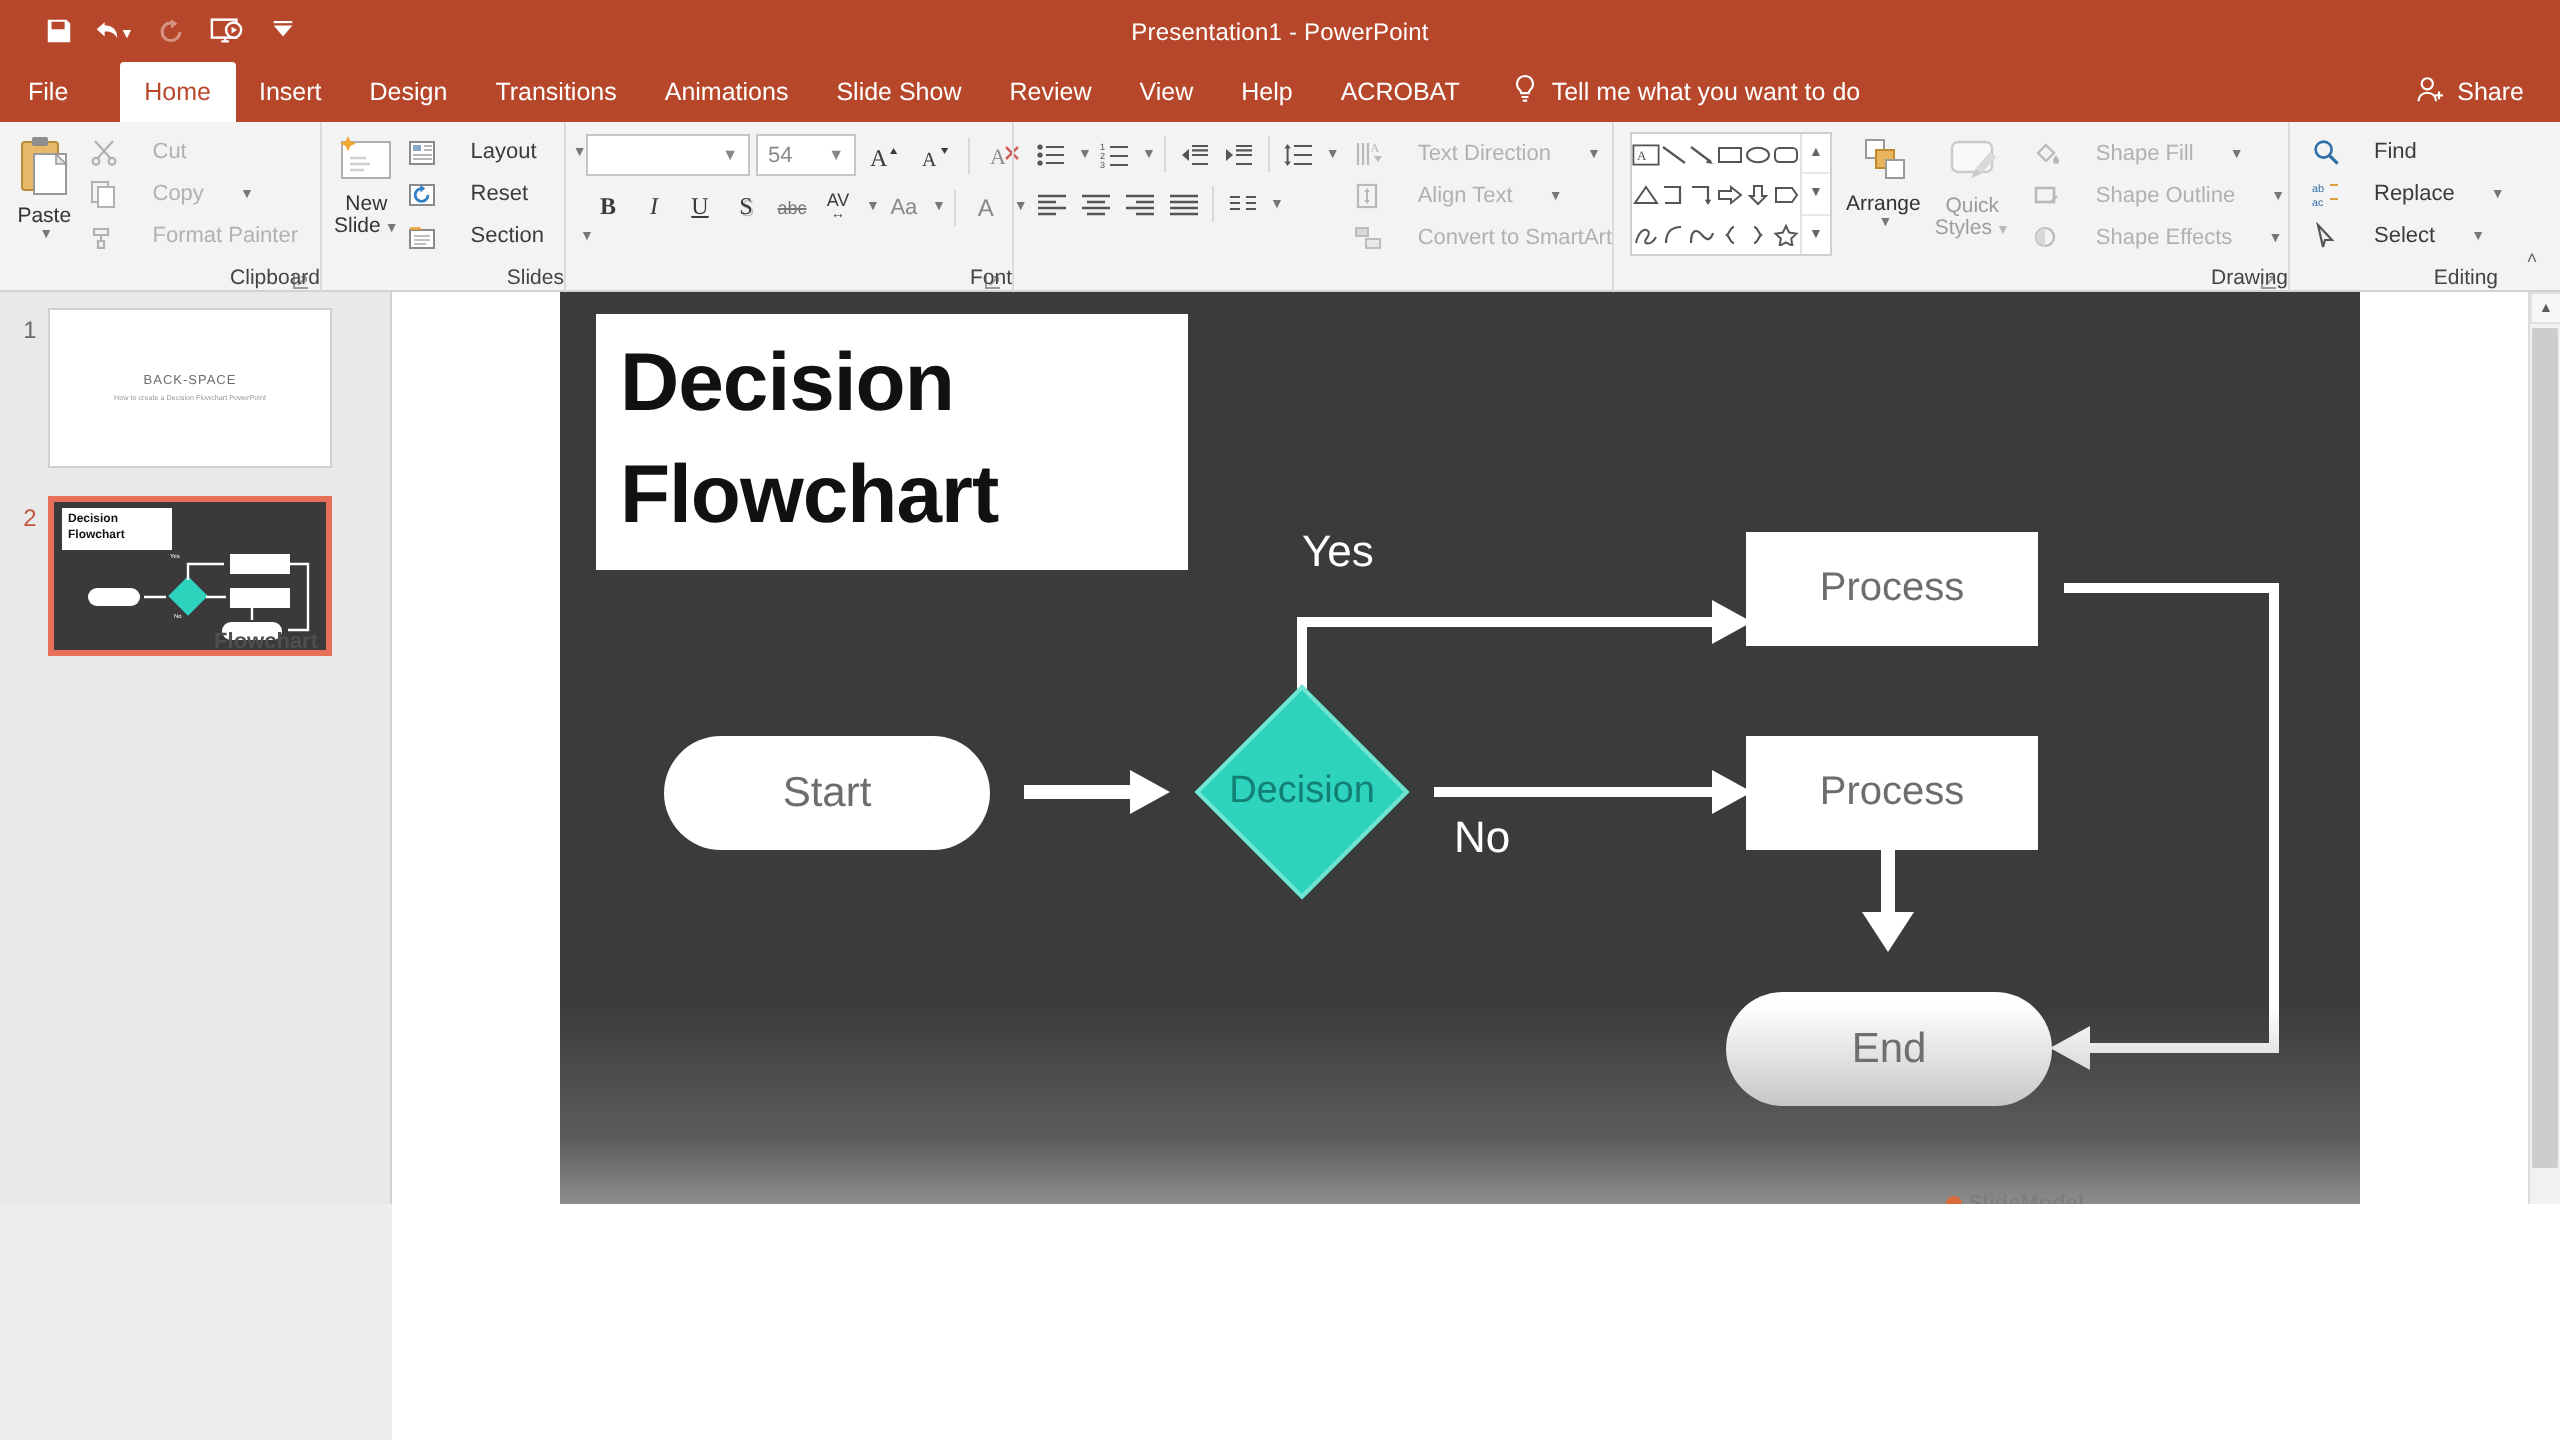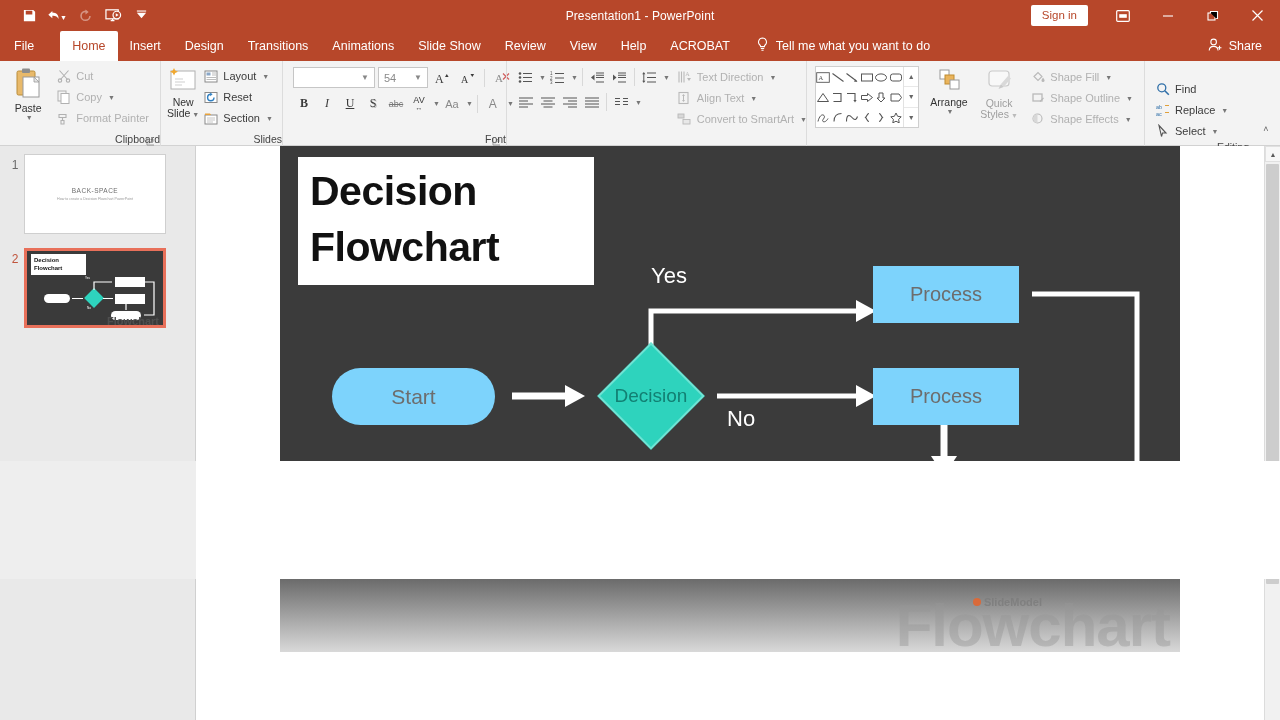--- a/index.html
+++ b/index.html
@@ -2,21 +2,21 @@
 <html><head>
 <meta charset="utf-8">
 <style>
   * { box-sizing: border-box; margin: 0; padding: 0; }
   html, body {
     width: 1280px; height: 720px;
     overflow: hidden;
     font-family: "Liberation Sans", sans-serif;
     background: #ffffff;
   }
-  #app { position: relative; width: 1280px; height: 579px; }
+  #app { position: relative; width: 1280px; height: 720px; }
 
   
   .titlebar {
     position: absolute; left: 0; top: 0; width: 1280px; height: 31px;
     background: #b7472a;
     display: flex; align-items: center;
   }
   .qat { display: flex; align-items: center; gap: 2px; padding-left: 16px; }
   .qat-btn {
     width: 26px; height: 24px;
@@ -87,21 +87,21 @@
     position: absolute; right: 5px; bottom: 1px; width: 9px; height: 9px;
     opacity: .55;
   }
   .big-btn {
     display: flex; flex-direction: column; align-items: center; justify-content: flex-start;
     width: 52px; font-size: 10.5px; color: #333; cursor: pointer; padding-top: 2px;
   }
   .big-btn .lbl { margin-top: 2px; text-align: center; line-height: 11px; }
   .small-col { display: flex; flex-direction: column; gap: 1px; padding-top: 1px; }
   .small-btn {
-    display: flex; align-items: center; gap: 4px;
+    display: flex; align-items: center; gap: 16px;
     font-size: 11px; color: #3b3b3b; padding: 1px 5px 1px 2px;
     cursor: pointer; white-space: nowrap; height: 20px;
   }
   .small-btn.dim { color: #b1b1b1; }
   .small-btn .ic { width: 16px; height: 16px; display:flex; align-items:center; justify-content:center; flex:0 0 16px;}
   .caret { font-size: 7px; color:#777; margin-left: 2px; }
 
   
   .font-row1 { display: flex; align-items: center; gap: 3px; }
   .font-row2 { display: flex; align-items: center; gap: 1px; margin-top: 5px; }
@@ -180,21 +180,21 @@
   }
   .slide-titlebox {
     position: absolute; left: 18px; top: 11px; width: 296px; height: 128px;
     background: #ffffff; color: #111;
     font-size: 41px; font-weight: bold; line-height: 56px;
     padding: 6px 0 0 12px; letter-spacing: -.5px;
   }
 
   .node {
     position: absolute; display: flex; align-items: center; justify-content: center;
-    color: #6d6d6d; background: #7dd3fc;
+    color: #6d6d6d; background: #ffffff;
   }
   .node.pill { border-radius: 40px; font-size: 21px; }
   .node.rect { font-size: 20px; }
   .diamond {
     position: absolute; background: #2ed3bd; border: 2px solid #6fe3d4;
     transform: rotate(45deg);
   }
   .diamond-lbl {
     position: absolute; display:flex; align-items:center; justify-content:center;
     color: #128073; font-size: 19px;
@@ -278,45 +278,20 @@
       <div class="qat-btn">
         <svg width="13" height="13" viewBox="0 0 14 14">
             <path fill="#fff" d="M2 4h10l-5 6z"></path>
             <path stroke="#fff" stroke-width="1.2" d="M2 2.2h10"></path>
           </svg>
       </div>
     </div>
 
     <div class="win-title">Presentation1  -  PowerPoint</div>
 
-    <div class="title-right">
-      <button class="signin">Sign in</button>
-      <div class="wbtn">
-        <svg width="14" height="12" viewBox="0 0 14 12">
-            <rect x=".7" y=".7" width="12.6" height="10.6" rx="1" fill="none" stroke="#fff" stroke-width="1.2"></rect>
-            <rect x="3.2" y="4.2" width="7.6" height="3.6" fill="#fff"></rect>
-          </svg>
-      </div>
-      <div class="wbtn">
-        <svg width="12" height="12" viewBox="0 0 12 12">
-            <path stroke="#fff" stroke-width="1.1" d="M1 6h10"></path>
-          </svg>
-      </div>
-      <div class="wbtn">
-        <svg width="12" height="12" viewBox="0 0 12 12">
-            <rect x="1" y="3" width="7" height="7" fill="none" stroke="#fff" stroke-width="1.1"></rect>
-            <path stroke="#fff" stroke-width="1.1" d="M3.5 3V1.5h7V8.5H9.2"></path>
-          </svg>
-      </div>
-      <div class="wbtn close">
-        <svg width="13" height="13" viewBox="0 0 13 13">
-            <path stroke="#fff" stroke-width="1.2" d="M1.5 1.5l10 10M11.5 1.5l-10 10"></path>
-          </svg>
-      </div>
-    </div>
   </div>
 
   <div class="tabstrip">
     <div class="tab file">File</div>
     <div class="tab active">Home</div>
     <div class="tab">Insert</div>
     <div class="tab">Design</div>
     <div class="tab">Transitions</div>
     <div class="tab">Animations</div>
     <div class="tab">Slide Show</div>
@@ -796,24 +771,33 @@
               <svg width="15" height="14" viewBox="0 0 15 14">
                   <circle cx="6.5" cy="6.5" r="4.5" fill="none" stroke="#b9b9b9" stroke-width="1.1"></circle>
                   <path fill="#d8d8d8" d="M6.5 2a4.5 4.5 0 0 0 0 9z"></path>
                 </svg>
             </span>
             <span>Shape Effects</span>
             <span class="caret">▼</span>
           </div>
         </div>
       </div>
+      <div class="rg-label">
+        <span>Drawing</span>
+        <span class="rg-launcher">
+          <svg width="9" height="9" viewBox="0 0 9 9">
+              <path fill="none" stroke="#555" stroke-width="1" d="M1 1v7h7"></path>
+              <path fill="none" stroke="#555" stroke-width="1" d="M3 6.5L7 2.5M7 2.5H4.6M7 2.5v2.4"></path>
+            </svg>
+        </span>
+      </div>
     </div>
 
     <div class="rgroup" style="width:105px">
-      <div class="rg-body" style="padding-top:17px;padding-left:8px">
+      <div class="rg-body" style="padding-top:4px;padding-left:8px">
         <div class="small-col">
           <div class="small-btn">
             <span class="ic">
               <svg width="14" height="14" viewBox="0 0 14 14">
                   <circle cx="5.8" cy="5.8" r="4" fill="none" stroke="#2f6fa8" stroke-width="1.3"></circle>
                   <path stroke="#2f6fa8" stroke-width="1.6" d="M8.8 8.8l4 4"></path>
                 </svg>
             </span>
             <span>Find</span>
           </div>

